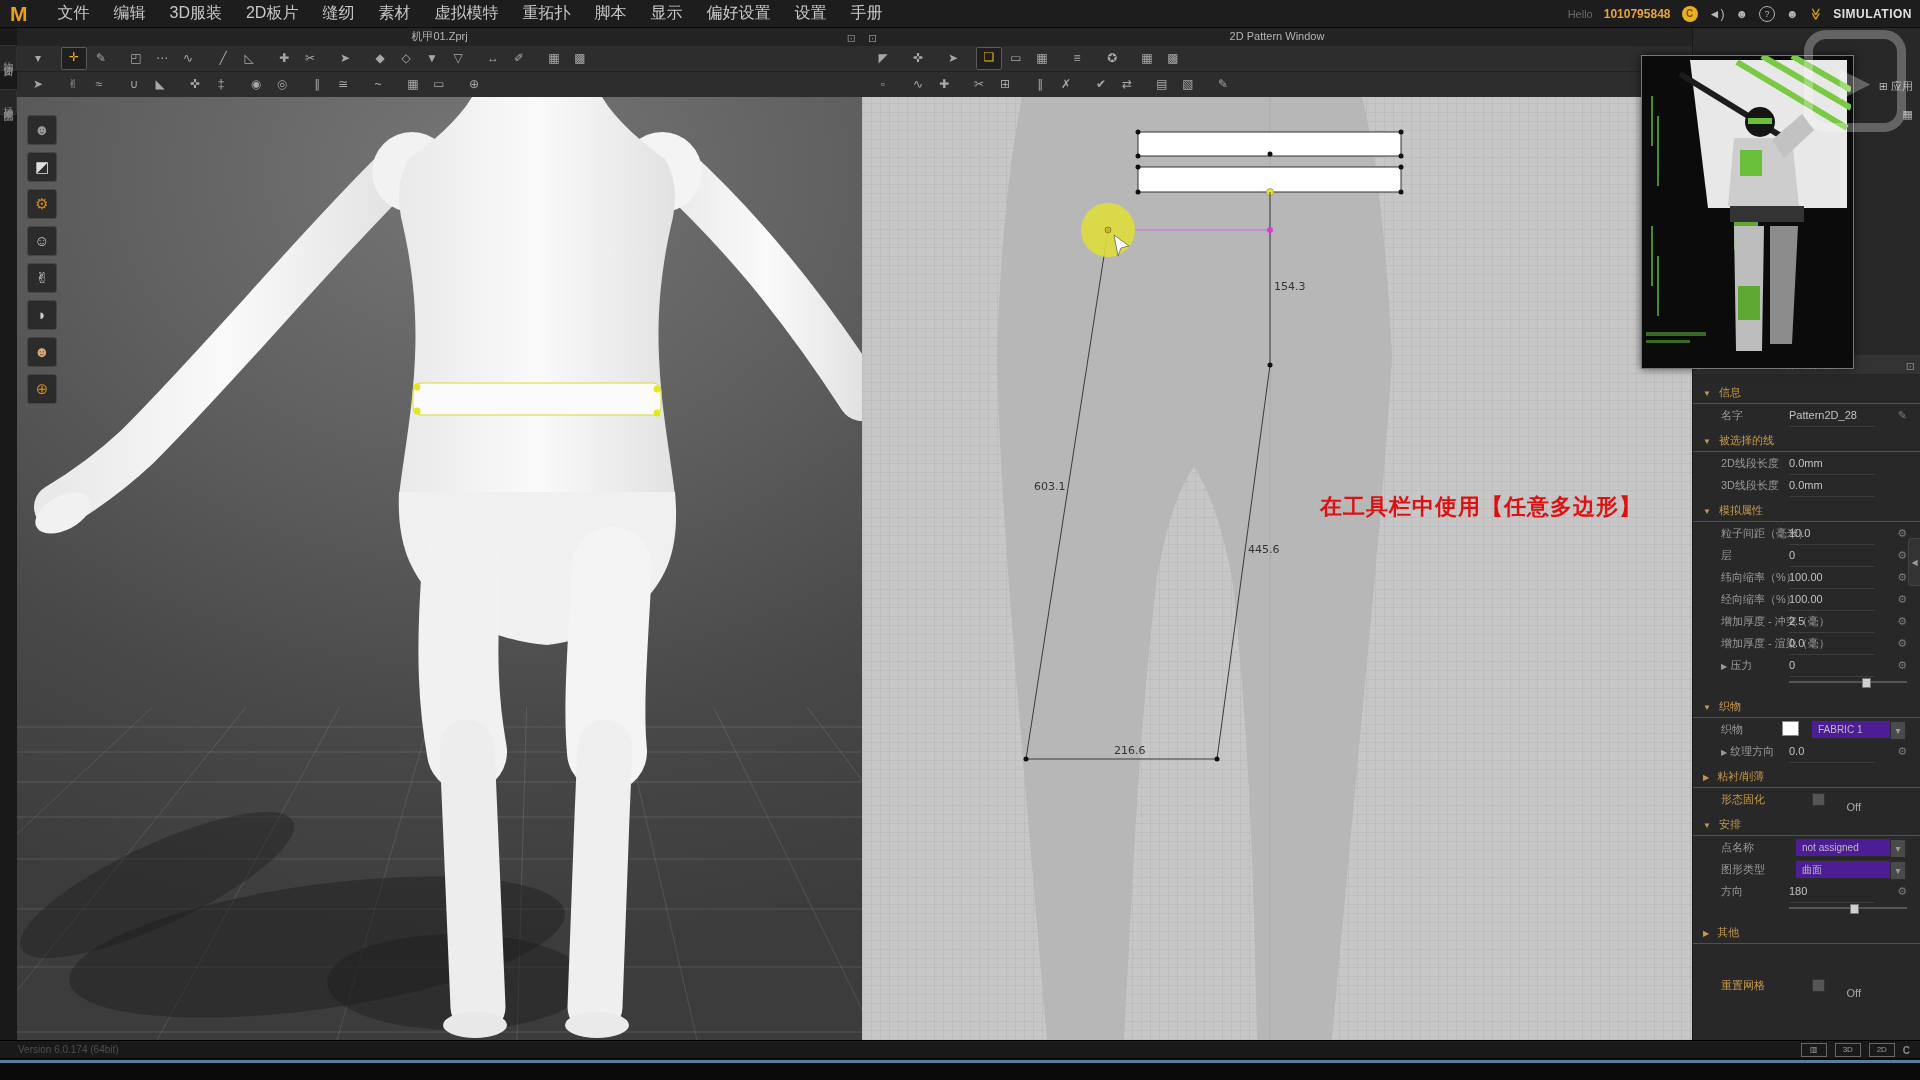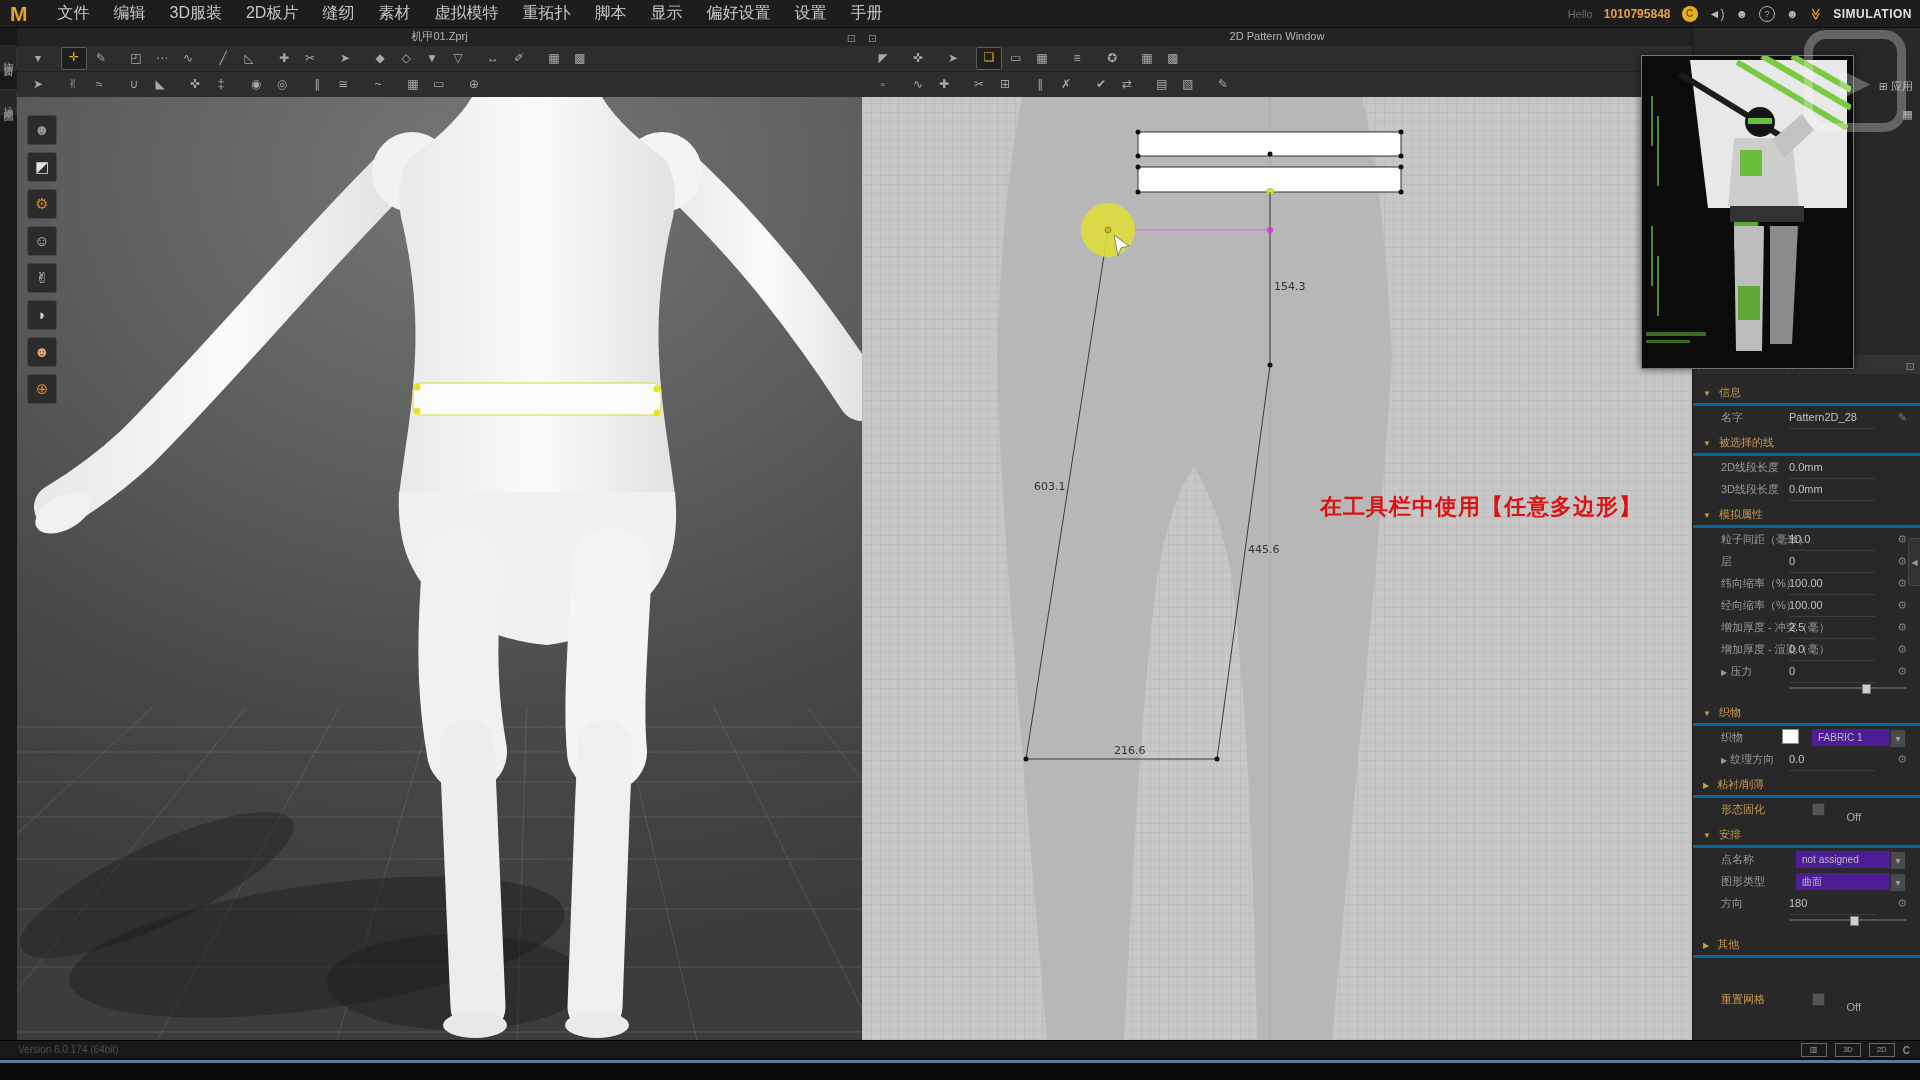--- a/index.html
+++ b/index.html
@@ -56,21 +56,21 @@
   
   #props{position:absolute;left:1692px;top:27px;width:228px;height:1013px;background:#282828;
          border-left:1px solid #1a1a1a;}
   #apply-mini{position:absolute;right:8px;top:52px;color:#b8b8b8;font-size:11px;text-align:right;}
   #apply-mini .row{margin-bottom:14px;}
   #props-title{position:absolute;left:0;top:328px;right:0;height:19px;background:#333;color:#b8b8b8;
          font-size:11px;text-align:center;line-height:19px;}
   #props-title .corner{position:absolute;top:2px;color:#8a8a8a;font-size:11px;}
   #props-body{position:absolute;left:0;top:351px;right:0;bottom:0;font-size:11px;}
   .psec{height:21px;line-height:21px;color:#c99a4b;padding-left:10px;margin-top:4px;
-        border-bottom:3px solid #0369a1;}
+        border-bottom:1px solid #0369a1;}
   .psec .tri{font-size:8px;margin-right:5px;color:#c99a4b;}
   .prow{position:relative;height:22px;line-height:22px;padding-left:28px;color:#9a9a9a;}
   .prow .pval{position:absolute;right:46px;top:0;width:86px;text-align:left;color:#c2c2c2;
         border-bottom:1px solid #3d3d3d;}
   .prow .wrench{position:absolute;right:14px;top:0;color:#7c7c7c;font-size:11px;}
   .prow.tall{height:38px;}
   .slider{position:absolute;right:14px;top:24px;width:118px;height:8px;}
   .slider .track{position:absolute;left:0;right:0;top:3px;height:2px;background:#555;}
   .slider .handle{position:absolute;top:0;width:7px;height:8px;background:#cfcfcf;border:1px solid #777;}
   .selbox{position:absolute;right:14px;top:2px;width:104px;height:17px;background:#4c1d95;

